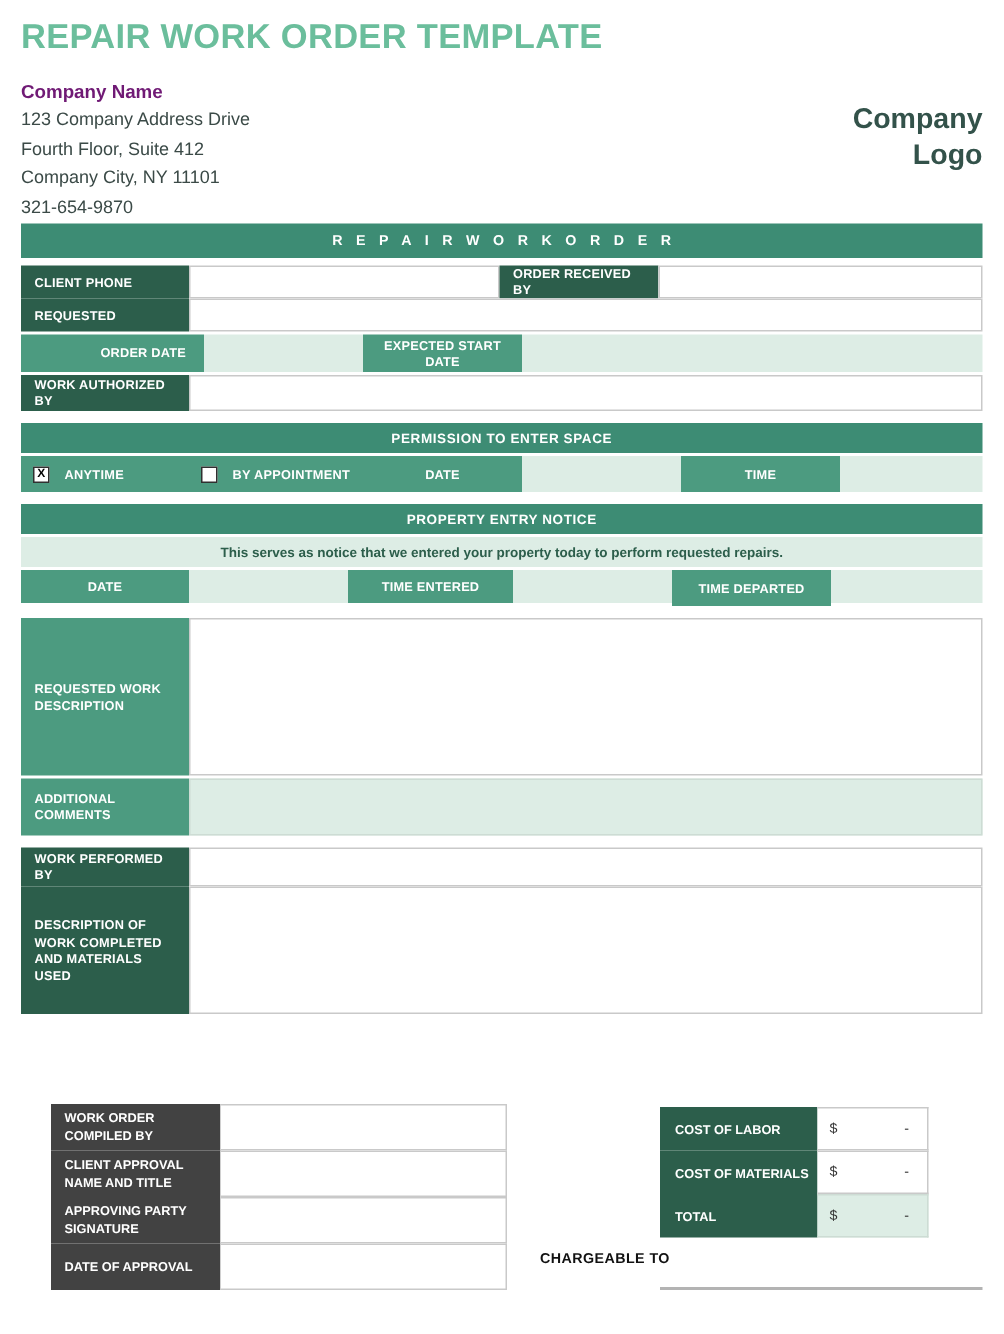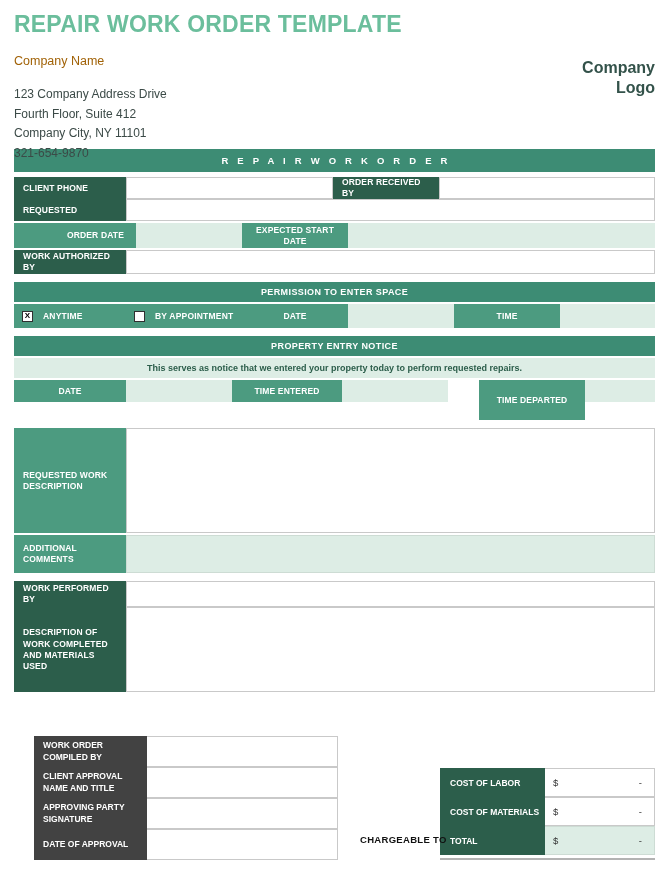--- a/index.html
+++ b/index.html
@@ -31,37 +31,37 @@
     padding-top: 12px;
     line-height: 1.1;
   }
   .header-block {
     position: relative;
     margin-top: 17px;
     height: 95px;
   }
   .company-name {
     font-size: 12.5px;
-    font-weight: normal;
-    color: #a16207;
-    margin-bottom: 17px;
+    font-weight: bold;
+    color: #701a75;
+    margin-bottom: 2px;
   }
   .addr-line {
     font-size: 12px;
     color: #3b4a47;
     line-height: 1.62;
     font-weight: normal;
   }
   .company-logo {
     position: absolute;
     right: 0;
-    top: 4px;
+    top: 14px;
     width: 220px;
     text-align: right;
-    font-size: 16px;
+    font-size: 19px;
     font-weight: bold;
     color: #33524a;
     line-height: 1.25;
   }
 
   
   .band {
     background: #3d8c74;
     color: #ffffff;
     font-size: 9.5px;
@@ -152,22 +152,22 @@
     font-weight: bold;
     color: #ffffff;
     margin-left: 10px;
     letter-spacing: 0.2px;
   }
 
   
   .cost-wrap {
     position: absolute;
     left: 440px;
-    top: 768px;
-    width: 215px;
+    top: 738px;
+    width: 179px;
   }
   .cost-row { display: flex; height: 29px; }
   .cost-lbl {
     flex: 0 0 105px;
     background: #2c5e4b;
     color: #ffffff;
     font-size: 8.5px;
     font-weight: bold;
     display: flex;
     align-items: center;
@@ -314,21 +314,21 @@
   <div class="band tight">PROPERTY ENTRY NOTICE</div>
   <div class="gap2"></div>
   <div class="notice">This serves as notice that we entered your property today to perform requested repairs.</div>
   <div class="gap2"></div>
 
   <div class="row">
     <div class="lbl lbl-mid lbl-center" style="flex:0 0 112px;height:22px;">DATE</div>
     <div class="fill-mint" style="flex:0 0 106px;height:22px;"></div>
     <div class="lbl lbl-mid lbl-center" style="flex:0 0 110px;height:22px;">TIME ENTERED</div>
     <div class="fill-mint" style="flex:0 0 106px;height:22px;"></div>
-    <div class="lbl lbl-mid lbl-center" style="flex:0 0 106px;height:40px;margin-left:31px;">TIME DEPARTED</div>
+    <div class="lbl lbl-mid lbl-center" style="flex:0 0 106px;height:24px;">TIME DEPARTED</div>
     <div class="fill-mint" style="flex:1 1 auto;height:22px;"></div>
   </div>
 
   <div class="gap8"></div>
 
   <div class="row">
     <div class="lbl lbl-mid" style="flex:0 0 112px;height:105px;">REQUESTED WORK DESCRIPTION</div>
     <div class="fill-white" style="flex:1 1 auto;height:105px;"></div>
   </div>
 

